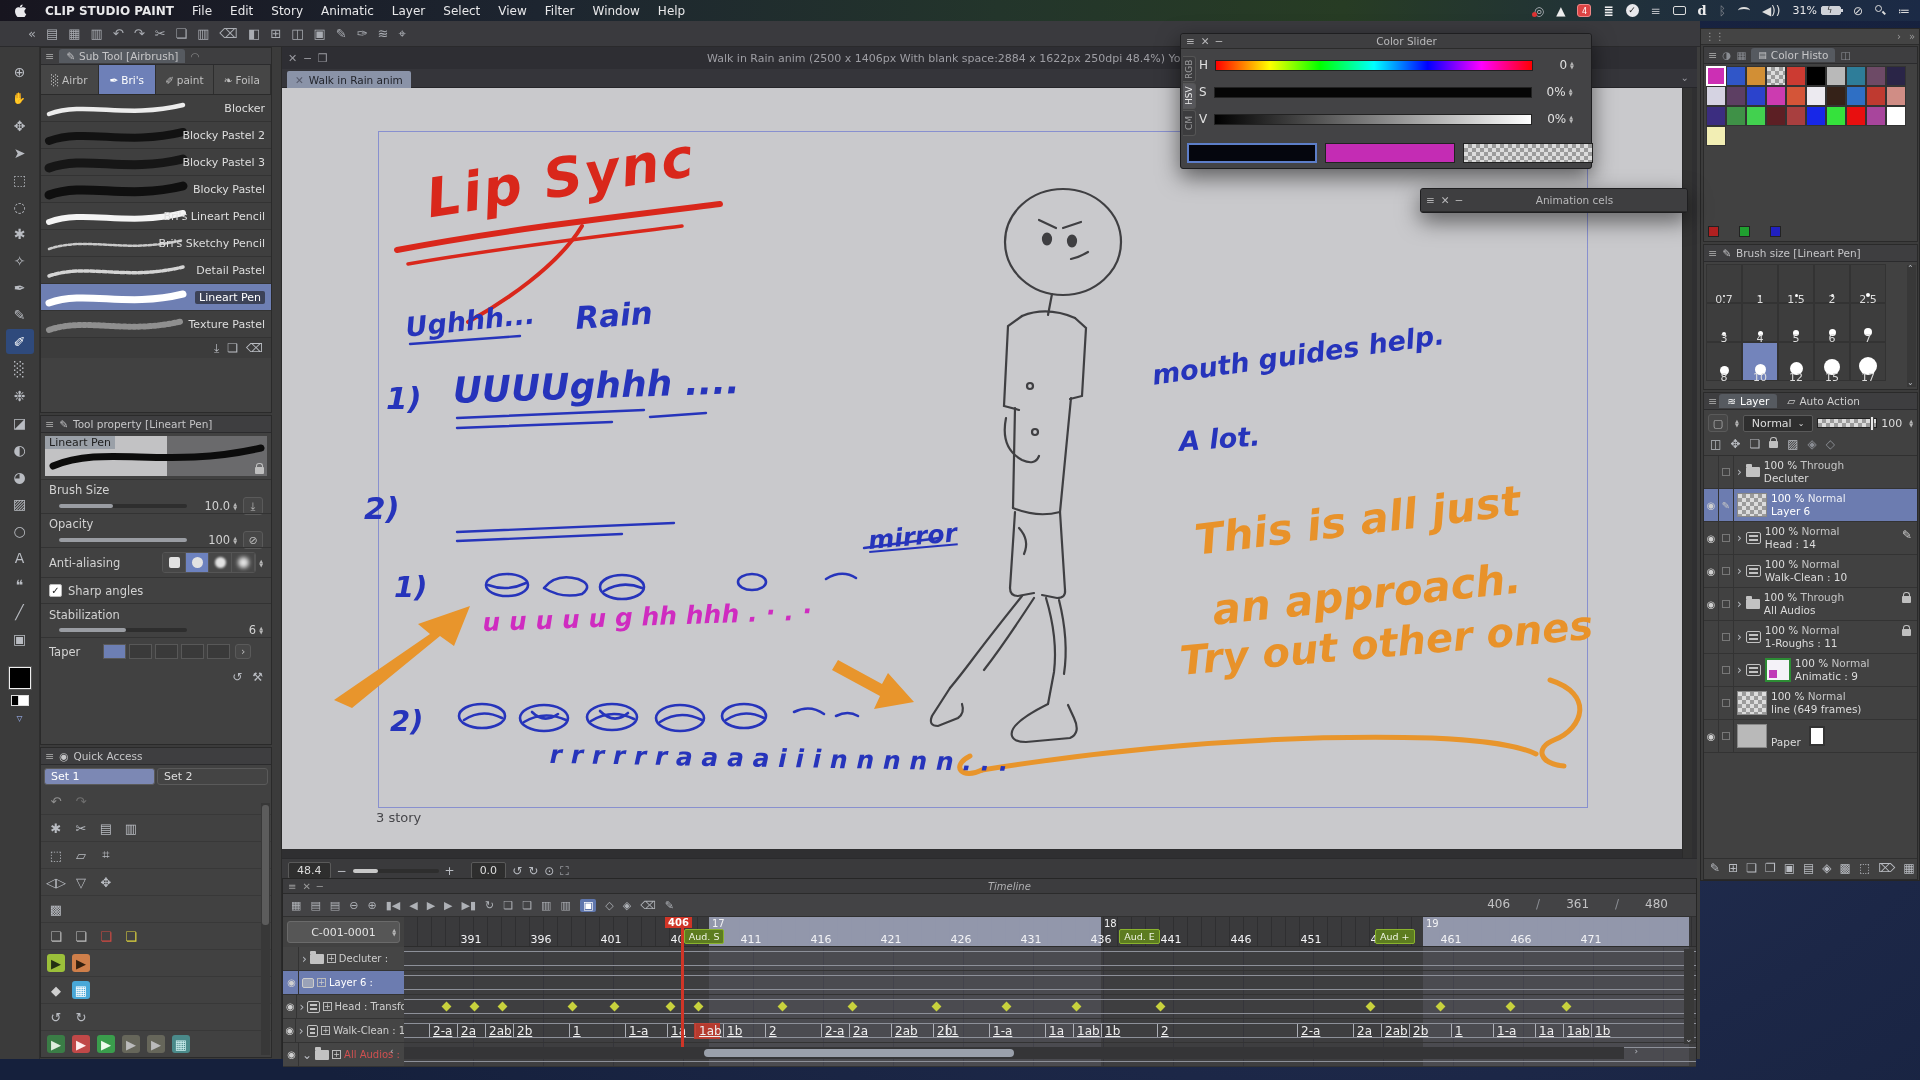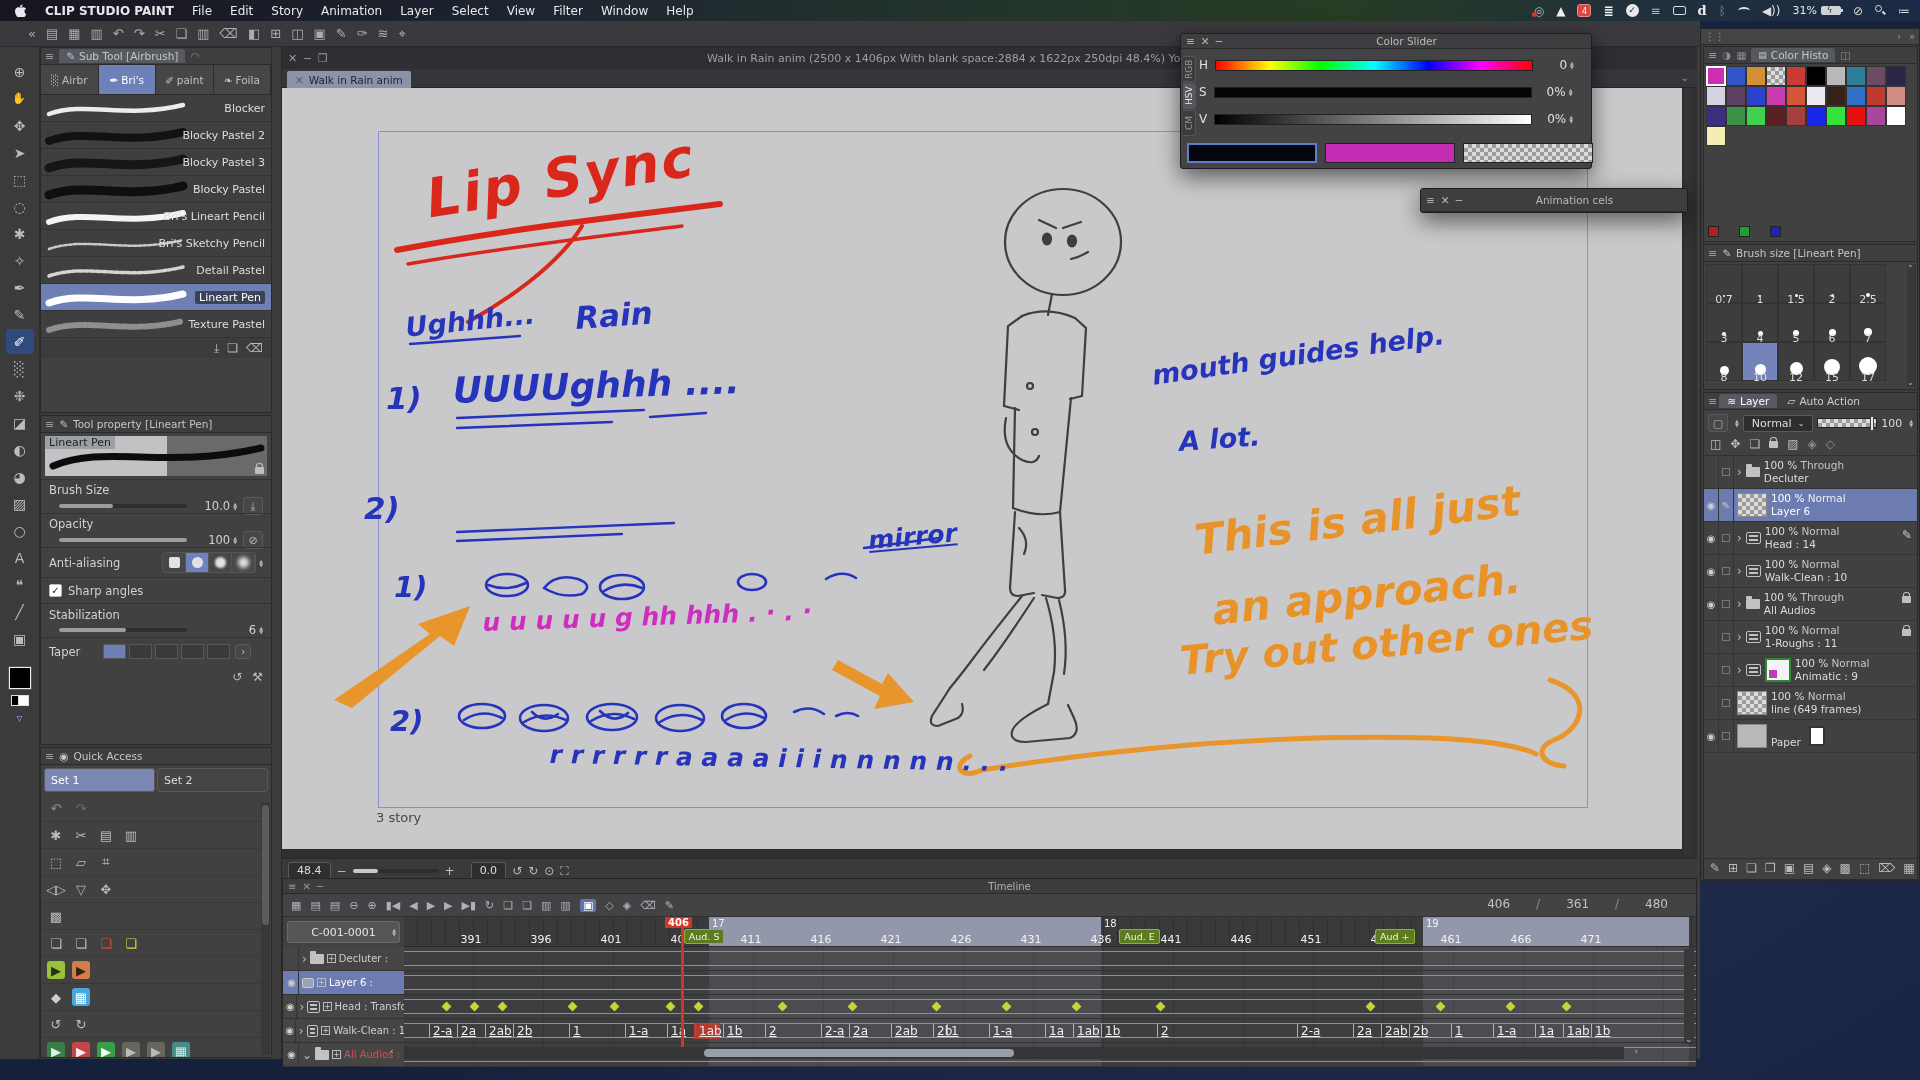--- a/index.html
+++ b/index.html
@@ -51,21 +51,21 @@
   .sld .fill{position:absolute;left:0;top:0;bottom:0;background:#9a9da3;border-radius:2px;}
   .spin{display:flex;flex-direction:column;font-size:5px;color:#b5b5b5;line-height:4px;margin-left:3px;}
   .sqbtn{width:20px;height:18px;border:1px solid #5a5a5a;border-radius:3px;display:flex;align-items:center;justify-content:center;color:#bbb;font-size:11px;margin-left:6px;background:#474747;}
   .aaopt{width:23px;height:19px;display:flex;align-items:center;justify-content:center;border-right:1px solid #555;background:#474747;}
   .aaopt.sel{background:#6d82bf;}
   .aadot{width:11px;height:11px;border-radius:50%;background:#e2e2e2;}
   .chk{width:13px;height:13px;border:1px solid #bbb;border-radius:2px;background:#fff;color:#222;font-size:10px;display:flex;align-items:center;justify-content:center;margin-right:6px;}
   .taperbox{width:23px;height:15px;border:1px solid #585858;background:#3a3a3a;}
   .taperbox.on{background:#6d7fb4;}
   
-  .qatab{flex:1;border:1px solid #5a5a5a;border-radius:3px;height:24px;display:flex;align-items:center;padding-left:6px;font-size:11px;color:#ddd;background:#444;}
+  .qatab{flex:1;border:1px solid #5a5a5a;border-radius:3px;height:17px;display:flex;align-items:center;padding-left:6px;font-size:11px;color:#ddd;background:#444;}
   .qatab.sel{background:#7c88b4;color:#fff;}
   .qarow{display:flex;gap:7px;align-items:center;padding:4px 6px;border-bottom:1px solid #383838;}
   .qic{width:18px;height:18px;border-radius:3px;display:flex;align-items:center;justify-content:center;font-size:13px;color:#b9bcc2;}
   
   #canvaswrap{left:282px;top:26px;width:1415px;height:852px;background:#2f2f31;}
   #cv-titlebar{left:0;top:0;width:100%;height:22px;background:#2e2e33;display:flex;align-items:center;color:#9a9aa0;font-size:11px;}
   #cv-title{position:absolute;left:425px;width:755px;overflow:hidden;white-space:nowrap;color:#9e9ea4;}
   #cv-tabbar{left:0;top:22px;width:100%;height:19px;background:#35353a;border-bottom:1px solid #26262a;}
   #cv-tab{position:absolute;left:5px;top:2px;height:17px;background:#8a93a8;color:#23252c;font-size:10.5px;display:flex;align-items:center;gap:5px;padding:0 8px;border-radius:2px 2px 0 0;}
   #canvas{left:0;top:41px;width:1408px;height:761px;background:#c9c9cc;overflow:hidden;}
@@ -143,21 +143,21 @@
     <span class="mi" style="padding-left:14px;">
       <svg width="13" height="15" viewBox="0 0 13 15">
           <path d="M6.5 3.6c.8-1 2-1 2-1s.2 1.2-.7 2.1c-.9 1-1.9.8-1.9.8s-.2-1 .6-1.9zM6.6 5.9c.5 0 1.4-.6 2.6-.6 2 0 2.8 1.4 2.8 1.4s-1.6.8-1.6 2.6c0 2.1 1.9 2.8 1.9 2.8s-1.3 3.5-3 3.5c-.8 0-1.4-.5-2.2-.5-.9 0-1.7.5-2.3.5C3.2 15.6 1 12 1 9.2c0-2.7 1.7-4 3.3-4 1 0 1.8.7 2.3.7z" fill="#e9e9ec"></path>
         </svg>
     </span>
     <span class="mi app">CLIP STUDIO PAINT</span>
     <span id="menu-items" style="display:flex;">
         <span class="mi">File</span>
         <span class="mi">Edit</span>
         <span class="mi">Story</span>
-        <span class="mi">Animation</span>
+        <span class="mi">Animatic</span>
         <span class="mi">Layer</span>
         <span class="mi">Select</span>
         <span class="mi">View</span>
         <span class="mi">Filter</span>
         <span class="mi">Window</span>
         <span class="mi">Help</span>
       </span>
     <span id="menu-status">
         <span class="ic">
           <span style="position:relative;">◎<i style="position:absolute;left:-2px;bottom:0;width:5px;height:5px;border-radius:50%;background:#d33;"></i></span>
@@ -634,21 +634,21 @@
       </div>
     </div>
 
     <div id="timeline" class="abs">
       <div id="tl-title">
         <span style="padding-left:5px;display:flex;gap:6px;color:#9a9a9a;">
           <span>≡</span>
           <span>✕</span>
           <span>─</span>
         </span>
-        <span style="margin:0 auto;">Timeline</span>
+        <span style="margin:0 auto;font-style:italic;">Timeline</span>
       </div>
       <div id="tl-toolbar">
           <span class="ic">▦</span>
           <span class="ic">▤</span>
           <span class="ic">▤</span>
           <span class="ic">⊖</span>
           <span class="ic">⊕</span>
           <span class="ic">▮◀</span>
           <span class="ic">◀</span>
           <span class="ic">▶</span>

